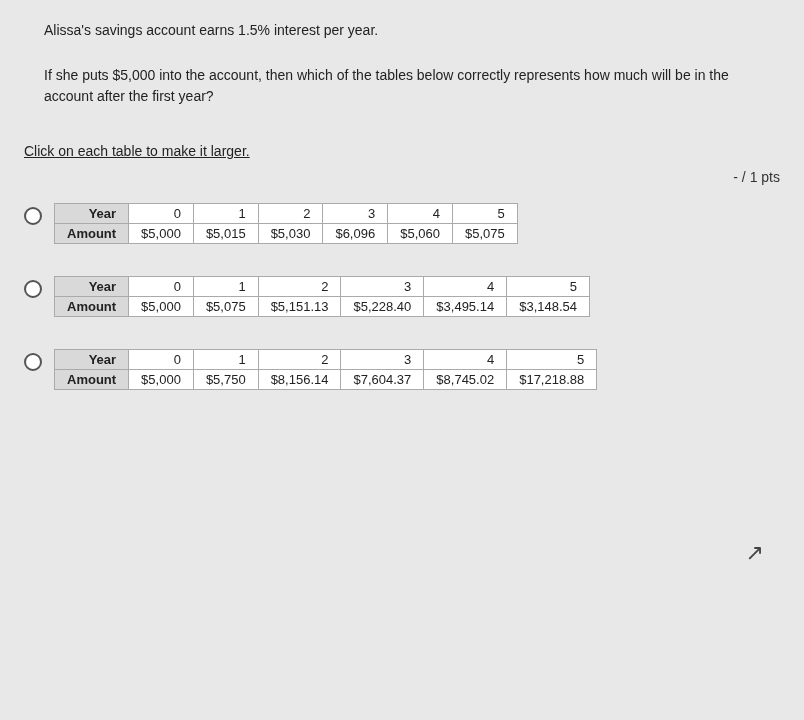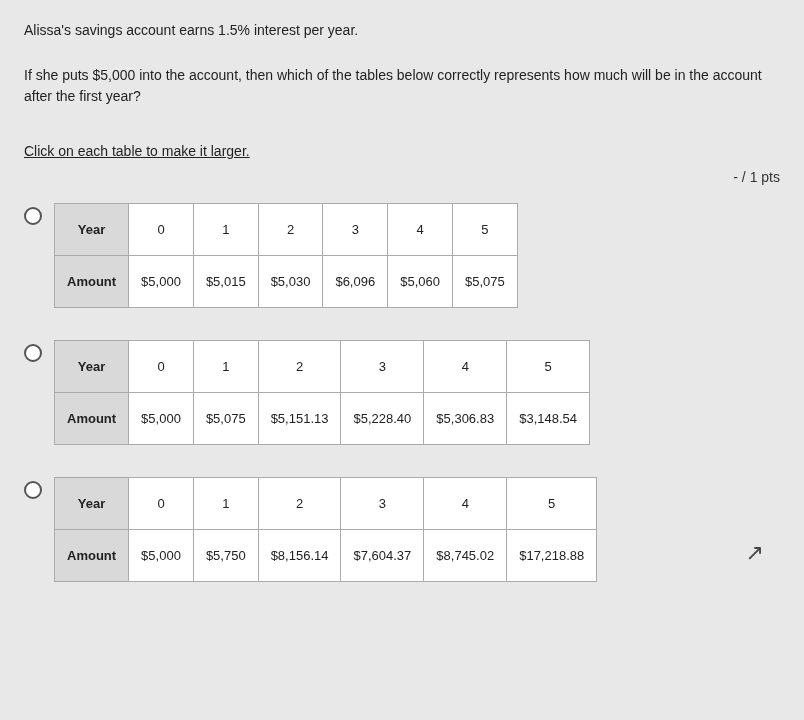--- a/index.html
+++ b/index.html
@@ -8,20 +8,21 @@
       font-family: Arial, sans-serif;
       font-size: 14px;
       color: #222;
       padding: 20px 24px;
       width: 804px;
       min-height: 720px;
     }
     .question-text {
       margin-bottom: 8px;
       line-height: 1.5;
+      margin-left: 20px;
     }
     .instruction {
       margin-top: 12px;
       margin-bottom: 8px;
       text-decoration: underline;
     }
     .pts-row {
       display: flex;
       justify-content: flex-end;
       margin: 10px 0 18px 0;
@@ -45,22 +46,22 @@
       flex-shrink: 0;
       cursor: pointer;
     }
     .data-table {
       border-collapse: collapse;
       background: #fff;
     }
     .data-table th,
     .data-table td {
       border: 1px solid #aaa;
-      padding: 18px 12px;
-      text-align: center;
+      padding: 2px 12px;
+      text-align: right;
       font-size: 13px;
       min-width: 60px;
     }
     .data-table th {
       background-color: #d9d9d9;
       font-weight: bold;
     }
     .row-label {
       font-weight: bold;
       background-color: #d9d9d9;
@@ -124,21 +125,21 @@
           <td>3</td>
           <td>4</td>
           <td>5</td>
         </tr>
         <tr>
           <th class="row-label">Amount</th>
           <td>$5,000</td>
           <td>$5,075</td>
           <td>$5,151.13</td>
           <td>$5,228.40</td>
-          <td>$5,306.83</td>
+          <td>$3,495.14</td>
           <td>$3,148.54</td>
         </tr>
       </tbody>
   </table>
 </div>
 
 
 <div class="option-block">
   <div class="radio-circle"></div>
   <table class="data-table" id="table-c">

